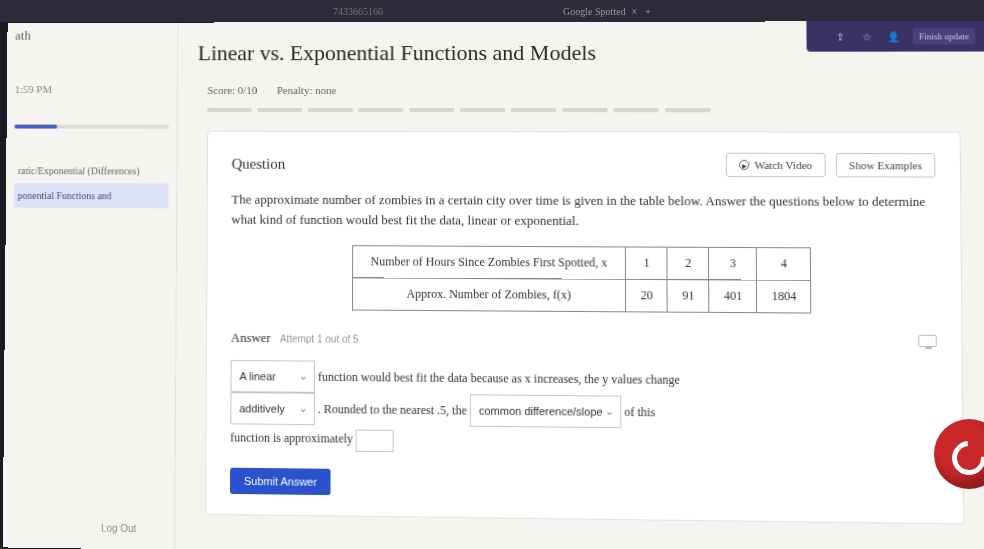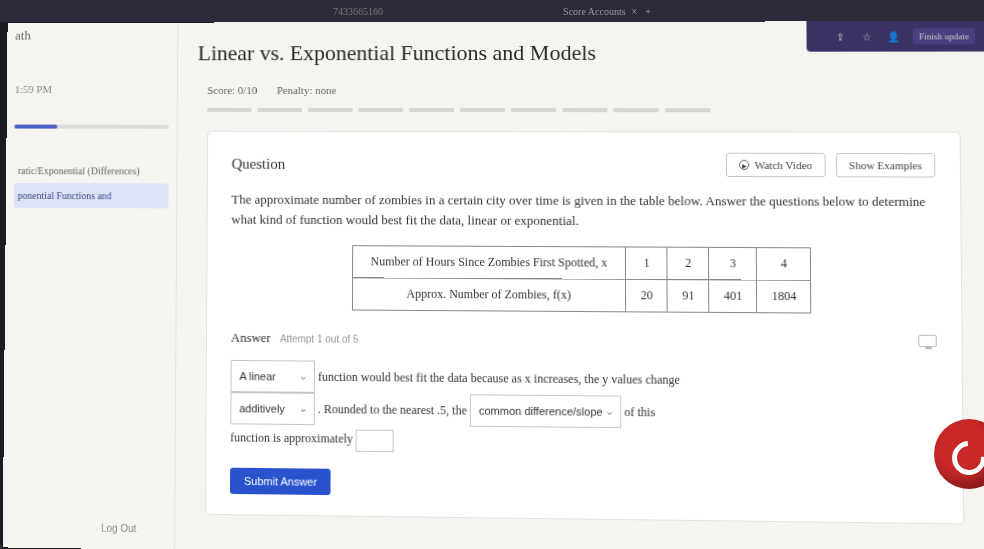--- a/index.html
+++ b/index.html
@@ -48,21 +48,21 @@
 .redthing{position:absolute;right:-20px;bottom:60px;width:70px;height:70px;background:#c82828;border-radius:50%;box-shadow:inset -8px -8px 12px rgba(0,0,0,.3)}
 .redthing::after{content:'';position:absolute;top:22px;left:18px;width:24px;height:24px;border:5px solid #fff;border-radius:50%;border-top-color:transparent;transform:rotate(40deg)}
 </style>
 </head>
 <body>
 
 <div class="laptop">
   <div class="browser-top">
     <div class="tab-area">
       <span class="url-frag">7433665160</span>
-      <span style="margin-left:180px;color:#999">Score Accounts</span>
+      <span style="margin-left:180px;color:#999">Google Spotted</span>
       <span style="color:#aaa;margin-left:6px">×</span>
       <span style="color:#aaa;margin-left:8px">+</span>
     </div>
   </div>
 
   <div class="page">
     <div class="leftcol">
       <div class="ath">ath</div>
       <div class="time">1:59 PM</div>
       <div class="progress-mini"></div>

